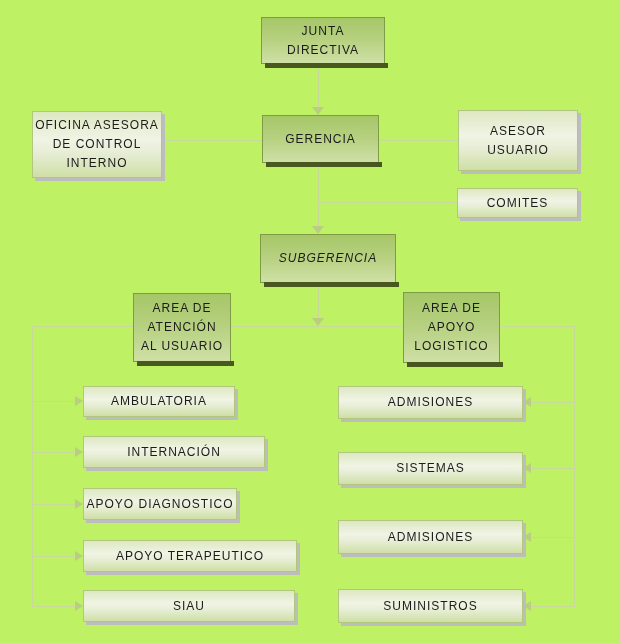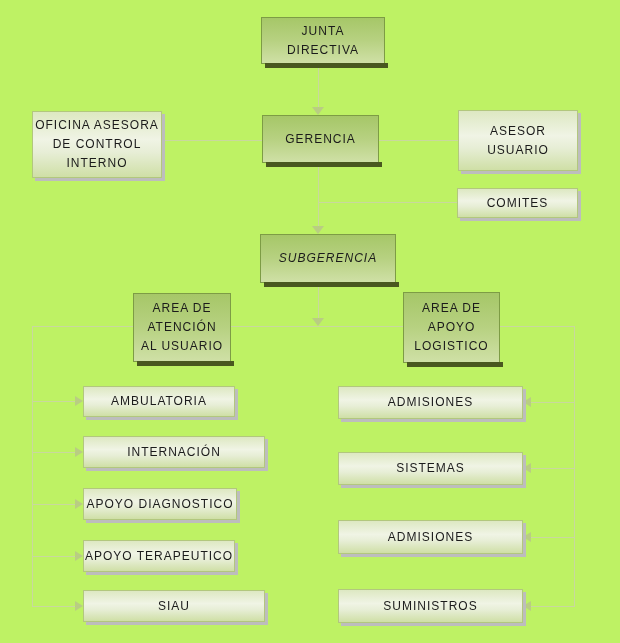--- a/index.html
+++ b/index.html
@@ -51,22 +51,22 @@
   #node-oficina      { left: 32px;  top: 111px; width: 130px; height: 67px; }
   #node-gerencia     { left: 262px; top: 115px; width: 117px; height: 48px; }
   #node-asesor       { left: 458px; top: 110px; width: 120px; height: 61px; }
   #node-comites      { left: 457px; top: 188px; width: 121px; height: 30px; }
   #node-subgerencia  { left: 260px; top: 234px; width: 136px; height: 49px; font-style: italic; }
   #node-area-atencion{ left: 133px; top: 293px; width: 98px;  height: 69px; }
   #node-area-apoyo   { left: 403px; top: 292px; width: 97px;  height: 71px; }
   #node-ambulatoria        { left: 83px; top: 386px; width: 152px; height: 31px; }
   #node-internacion        { left: 83px; top: 436px; width: 182px; height: 32px; }
   #node-apoyo-diagnostico  { left: 83px; top: 488px; width: 154px; height: 32px; text-align: right; }
-  #node-apoyo-terapeutico  { left: 83px; top: 540px; width: 152px; height: 32px; }
-  #node-siau               { left: 83px; top: 590px; width: 182px; height: 32px; text-align: center; }
+  #node-apoyo-terapeutico  { left: 83px; top: 540px; width: 214px; height: 32px; }
+  #node-siau               { left: 83px; top: 590px; width: 212px; height: 32px; text-align: center; }
   #node-admisiones   { left: 338px; top: 386px; width: 185px; height: 33px; }
   #node-sistemas     { left: 338px; top: 452px; width: 185px; height: 33px; }
   #node-financiera   { left: 338px; top: 520px; width: 185px; height: 34px; }
   #node-suministros  { left: 338px; top: 589px; width: 185px; height: 34px; }
 
   
   .hline { position: absolute; height: 1px; background: #c9d89e; z-index: 1; }
   .vline { position: absolute; width: 1px;  background: #c9d89e; z-index: 1; }
   .arrow { position: absolute; width: 0; height: 0; z-index: 1; }
   .arrow-down  { border-left: 6px solid transparent; border-right: 6px solid transparent; border-top: 8px solid #b9cd83; }

